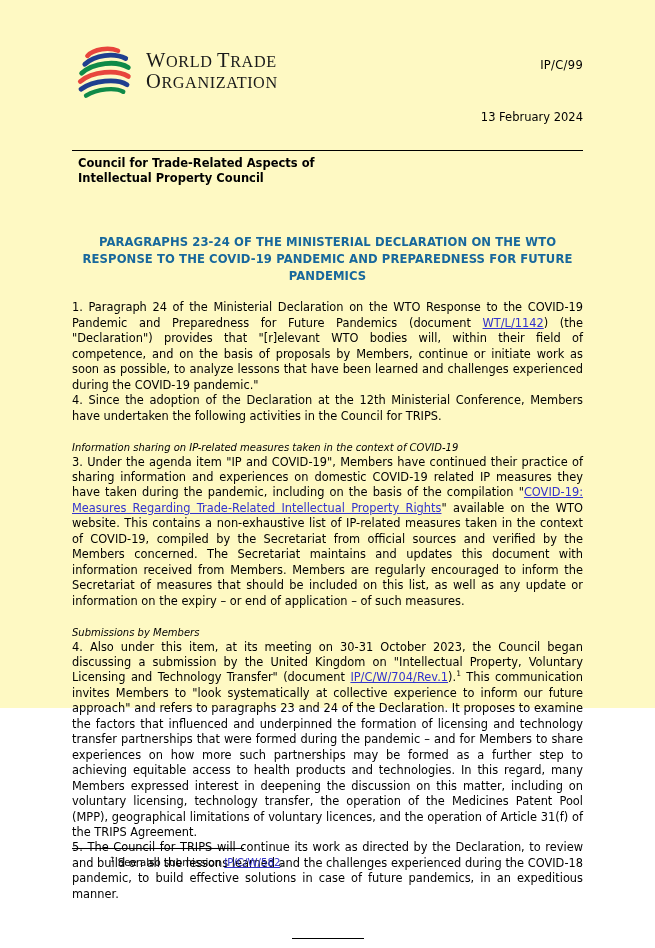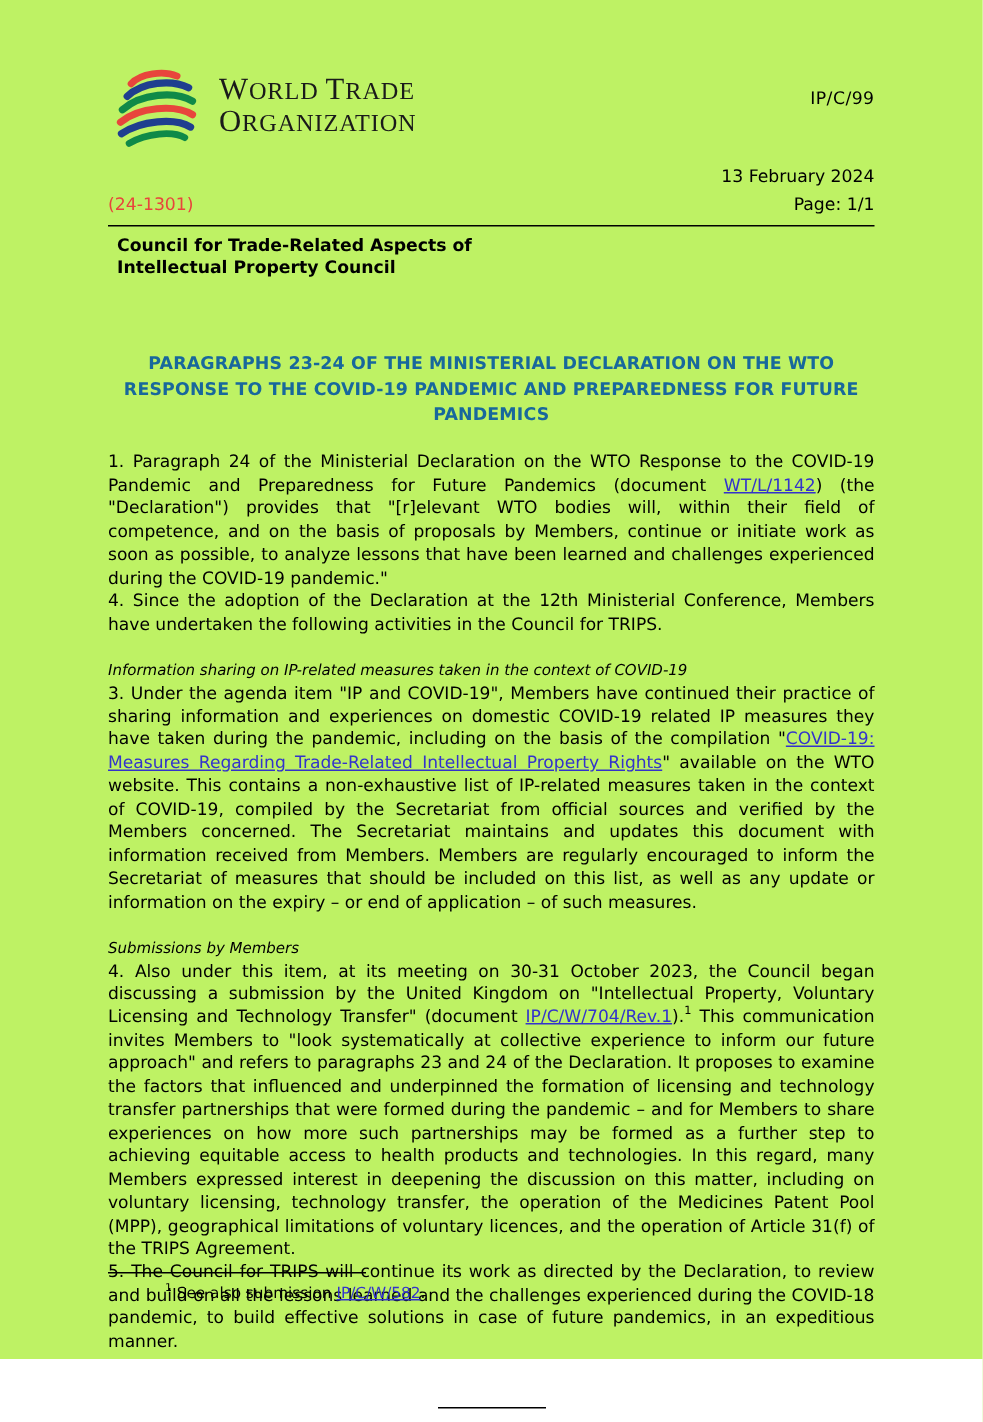--- a/index.html
+++ b/index.html
@@ -12,22 +12,22 @@
     height: 948px;
     font-family: "DejaVu Sans", sans-serif;
     color: #000000;
     position: relative;
     overflow: hidden;
   }
   .page {
     position: absolute;
     left: 0; top: 0;
     width: 655px;
-    height: 906px;
-    background: #bef264;
+    height: 708px;
+    background: #fef9c3;
   }
 
   
   .header {
     position: absolute;
     left: 72px;
     top: 38px;
     width: 511px;
     height: 108px;
   }
@@ -236,24 +236,20 @@
       <div class="wordmark">
         <span class="wm-line"><span class="cap">W</span><span class="sm">ORLD </span><span class="cap">T</span><span class="sm">RADE</span></span>
         <span class="wm-line"><span class="cap">O</span><span class="sm">RGANIZATION</span></span>
       </div>
     </div>
 
     <div class="doc-symbol">IP/C/99</div>
     <div class="doc-date">13 February 2024</div>
   </div>
 
-  <div class="meta-row">
-    <div class="doc-code">(24-1301)</div>
-    <div class="page-no">Page: 1/1</div>
-  </div>
 
   <div class="header-rule"></div>
 
   <div class="body-title">
     <div>Council for Trade-Related Aspects of</div>
     <div>Intellectual Property Council</div>
   </div>
 
   <div class="content">
 

